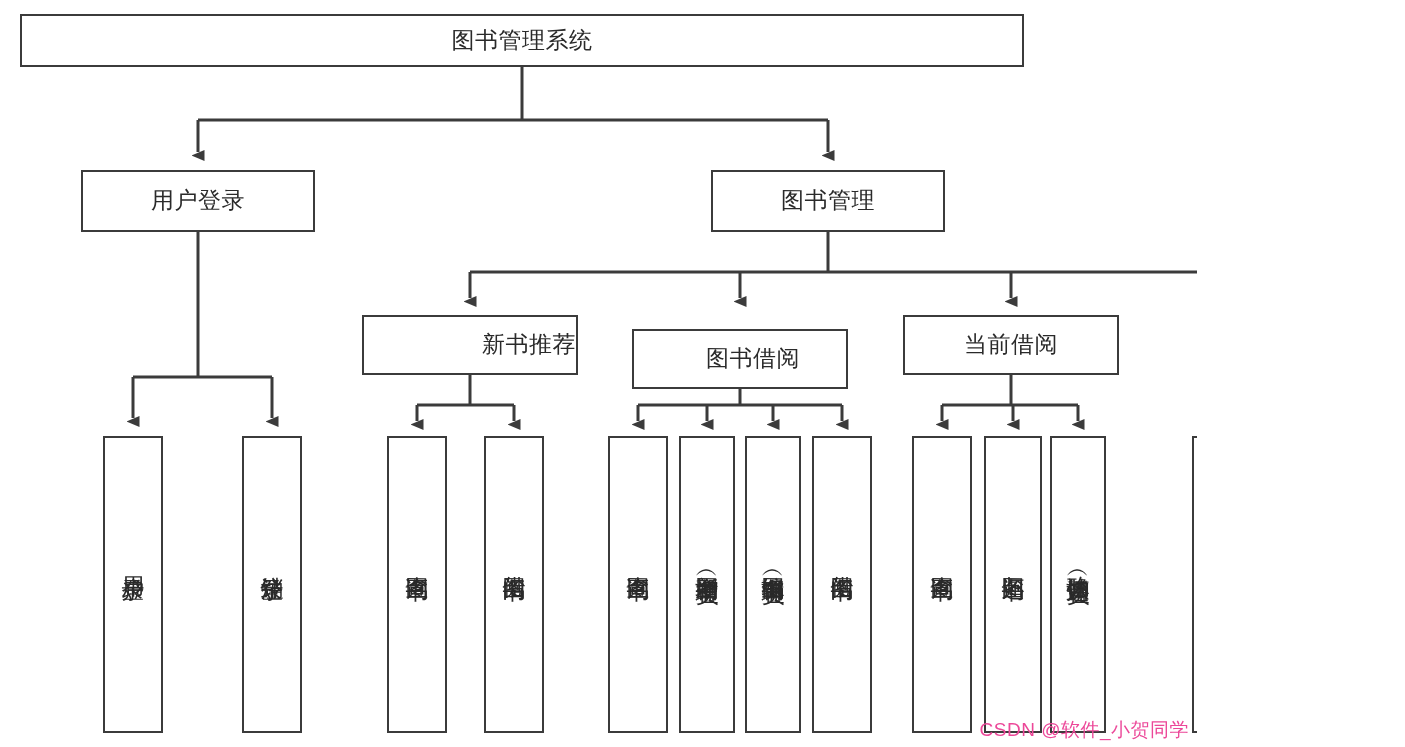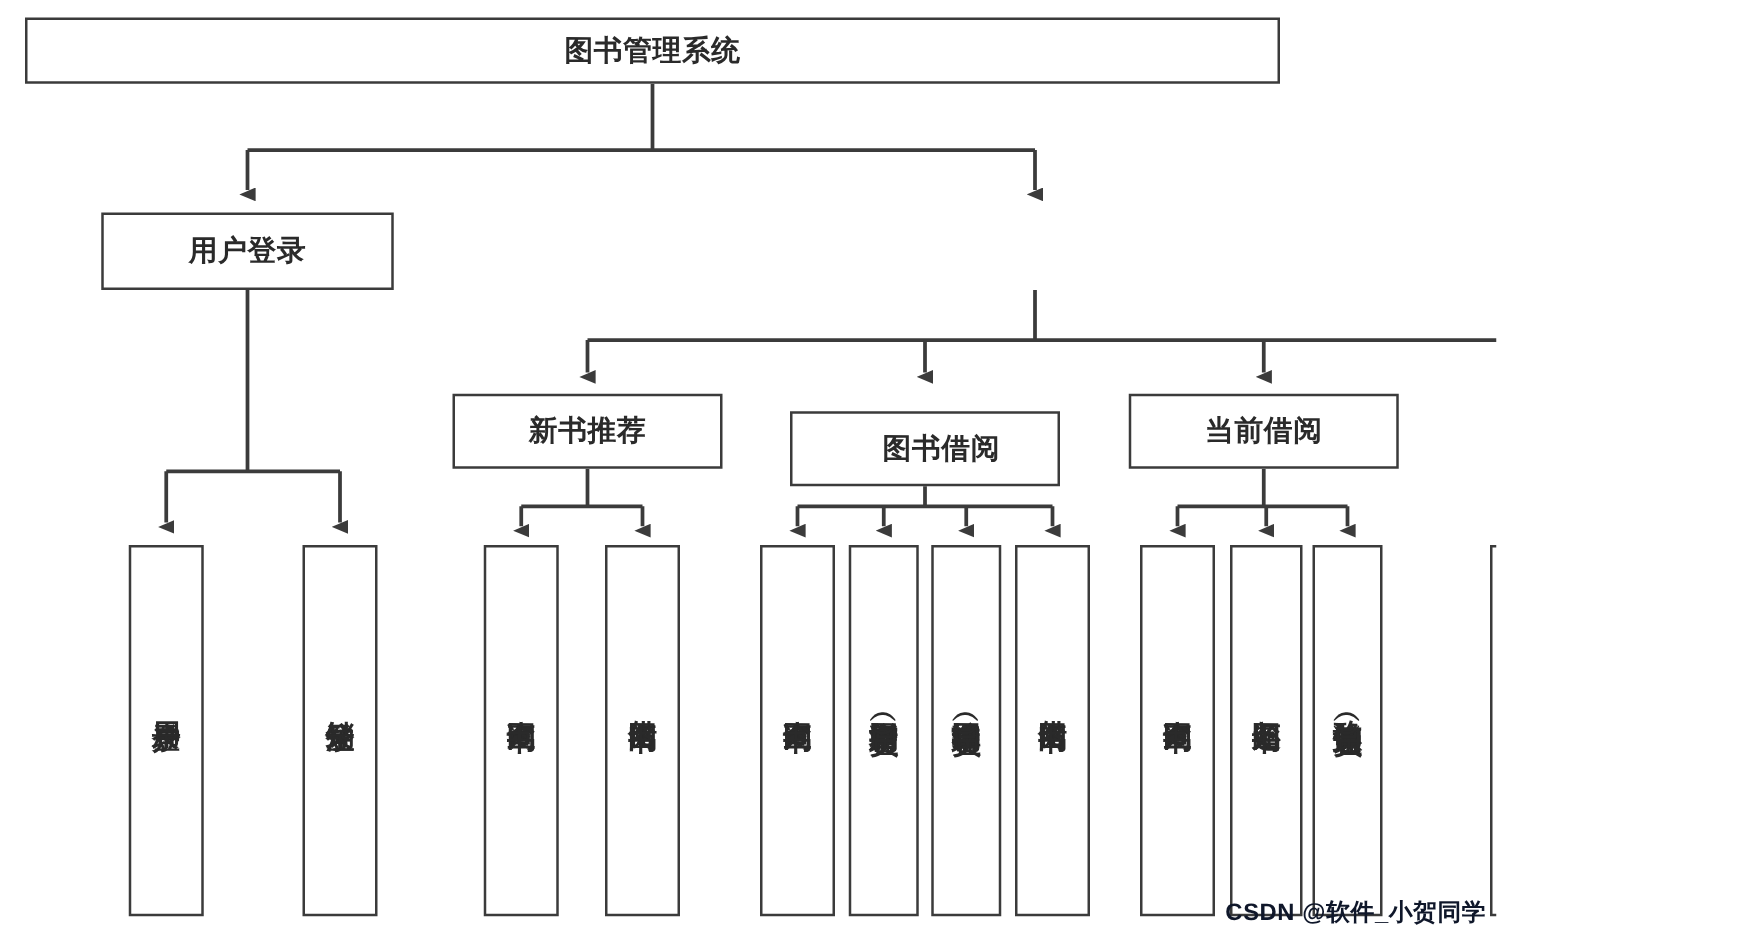--- a/index.html
+++ b/index.html
@@ -9,21 +9,20 @@
   }
   body {
     font-family: "Liberation Sans", "DejaVu Sans", sans-serif;
   }
   #diagram-root {
     position: relative;
     width: 1197px;
     height: 747px;
     background: #ffffff;
     overflow: hidden;
-    font-weight: bold;
   }
   svg.diagram-canvas {
     position: absolute;
     left: 0;
     top: 0;
     width: 1405px;
     height: 747px;
   }
   .node-box {
     position: absolute;
@@ -52,21 +51,21 @@
     font-size: 23px;
     line-height: 1.18;
     letter-spacing: 1px;
     white-space: nowrap;
   }
   .watermark {
     position: absolute;
     right: 8px;
     bottom: 4px;
     font-size: 19px;
-    color: #0f172a;
+    color: #ec4899;
     white-space: nowrap;
     letter-spacing: 0.5px;
   }
 </style>
 </head>
 <body>
 
 <div id="diagram-root">
 
   <svg class="diagram-canvas" viewBox="0 0 1405 747" aria-hidden="true">
@@ -120,22 +119,25 @@
     </g>
   </svg>
 
   <div class="node-box" id="node-root" style="left: 20px; top: 14px; width: 1004px; height: 53px;">
     <span class="node-label">图书管理系统</span>
   </div>
 
   <div class="node-box" id="node-l2-0" style="left: 81px; top: 170px; width: 234px; height: 62px;">
     <span class="node-label">用户登录</span>
   </div>
+  <div class="node-box" id="node-l2-1" style="left: 711px; top: 170px; width: 234px; height: 62px;">
+    <span class="node-label">图书管理</span>
+  </div>
 
-  <div class="node-box" id="node-l3-0" style="left: 362px; top: 315px; width: 216px; height: 60px;">
+  <div class="node-box" id="node-l3-0" style="left: 362px; top: 315px; width: 216px; height: 60px; justify-content: flex-end;">
     <span class="node-label">新书推荐</span>
   </div>
   <div class="node-box" id="node-l3-1" style="left: 632px; top: 329px; width: 216px; height: 60px; padding-left: 26px;">
     <span class="node-label">图书借阅</span>
   </div>
   <div class="node-box" id="node-l3-2" style="left: 903px; top: 315px; width: 216px; height: 60px; justify-content: center;">
     <span class="node-label">当前借阅</span>
   </div>
 
   <div class="node-box vertical" id="node-leaf-0" style="left: 103px; top: 436px; width: 60px; height: 297px;">

